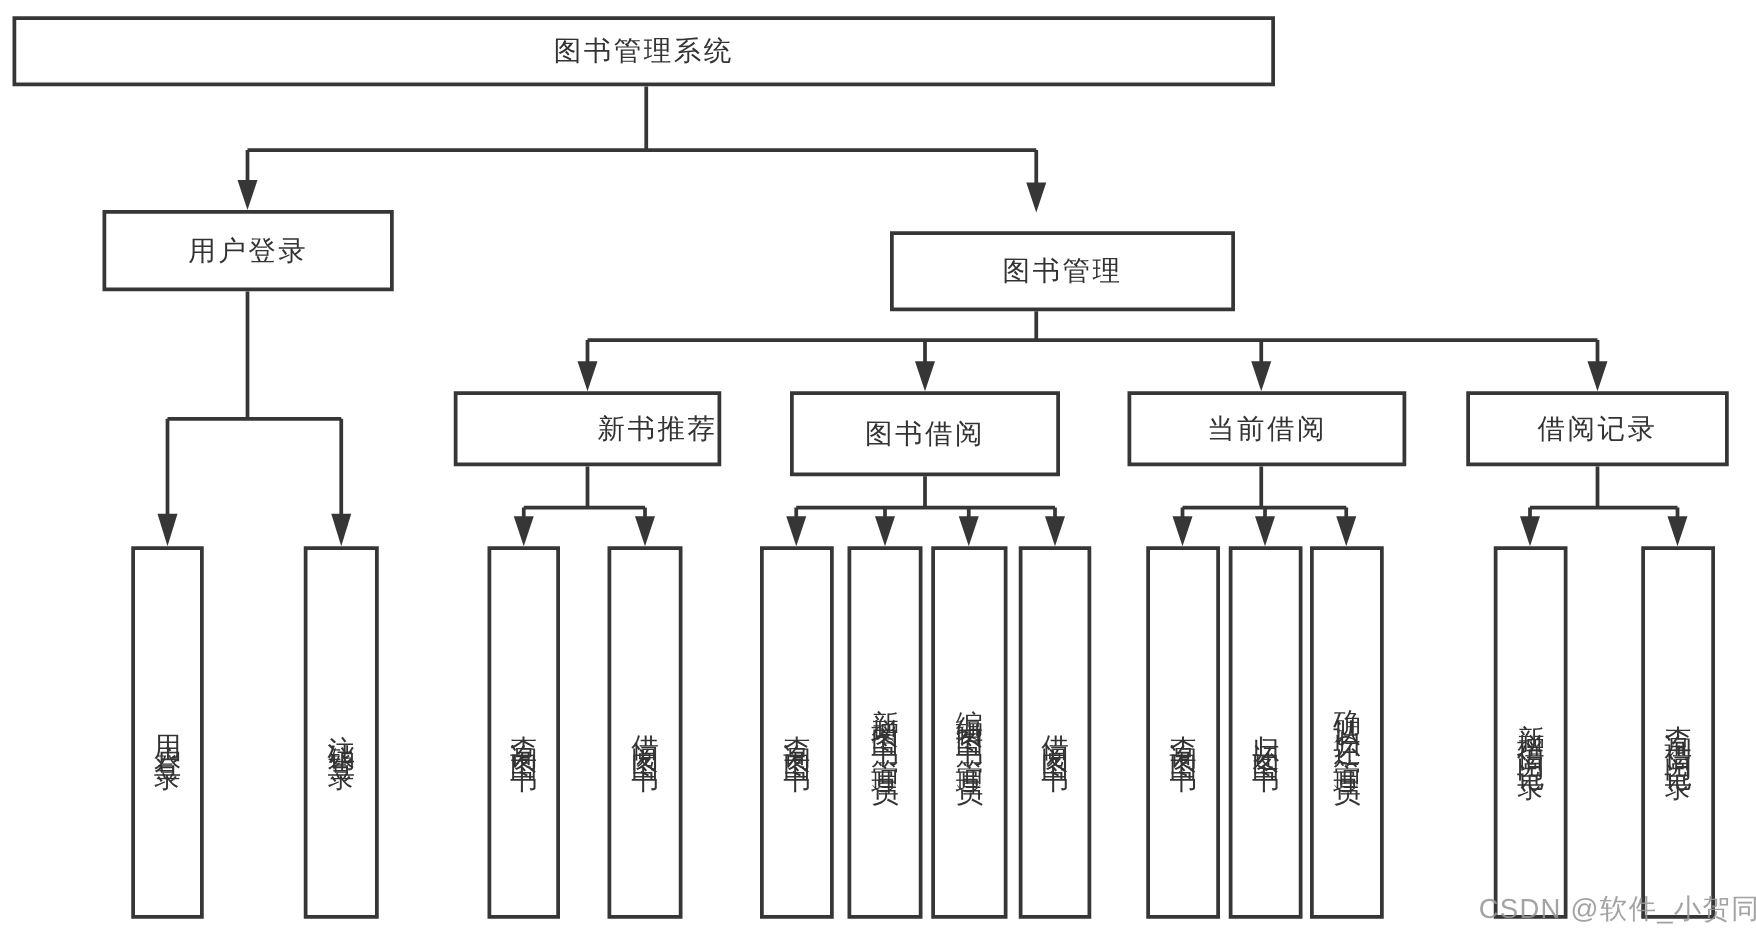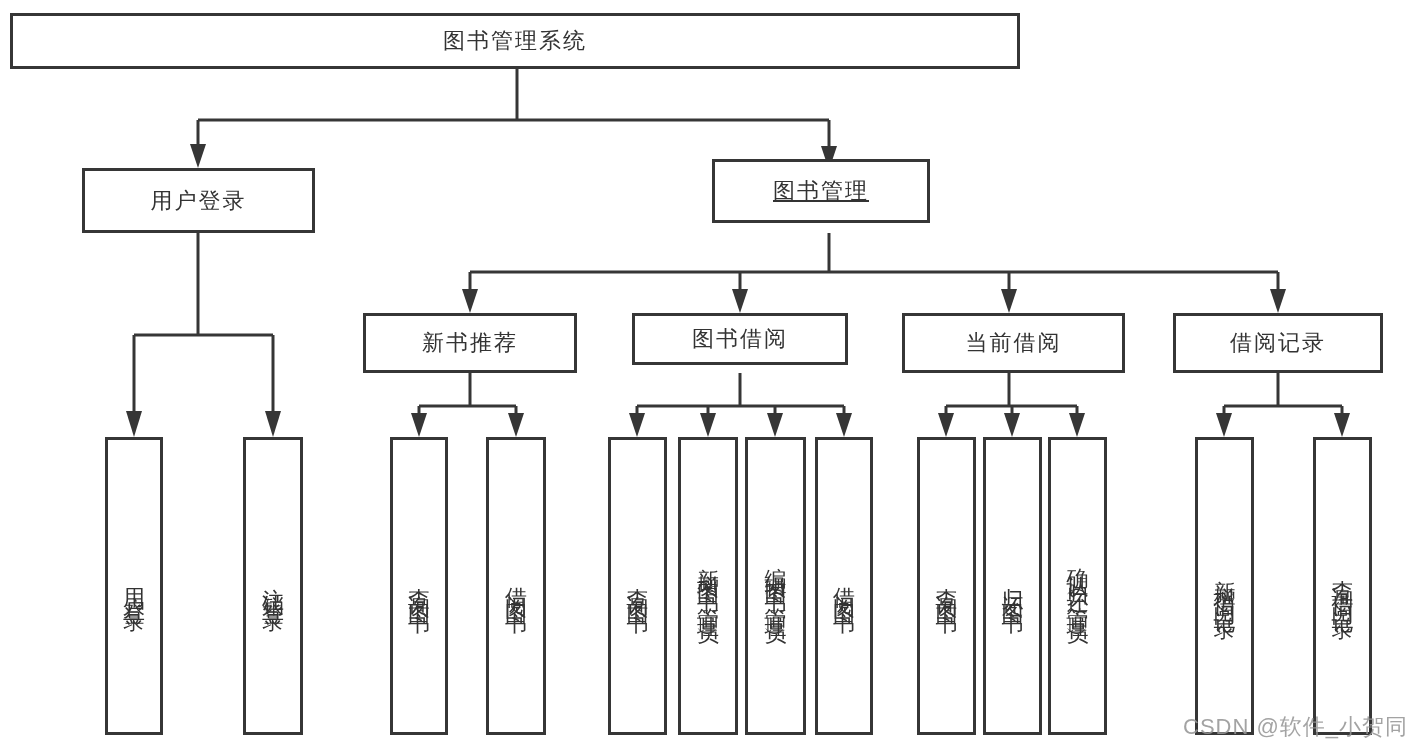--- a/index.html
+++ b/index.html
@@ -146,28 +146,28 @@
     </g>
   </svg>
 
   <div class="node hnode" style="left:10px; top:13px; width:1010px; height:56px;">
     <span>图书管理系统</span>
   </div>
 
   <div class="node hnode" style="left:82px; top:168px; width:233px; height:65px;">
     <span>用户登录</span>
   </div>
-  <div class="node hnode" style="left:712px; top:159px; width:218px; height:64px;text-decoration:underline;">
+  <div class="node hnode" style="left:712px; top:185px; width:276px; height:64px;">
     <span>图书管理</span>
   </div>
 
-  <div class="node hnode" style="left:363px; top:313px; width:214px; height:60px;">
+  <div class="node hnode" style="left:363px; top:313px; width:214px; height:60px;justify-content:flex-end;">
     <span>新书推荐</span>
   </div>
-  <div class="node hnode" style="left:632px; top:313px; width:216px; height:52px;">
+  <div class="node hnode" style="left:632px; top:313px; width:216px; height:68px;">
     <span>图书借阅</span>
   </div>
   <div class="node hnode" style="left:902px; top:313px; width:223px; height:60px;">
     <span>当前借阅</span>
   </div>
   <div class="node hnode" style="left:1173px; top:313px; width:210px; height:60px;">
     <span>借阅记录</span>
   </div>
 
   <div class="node vnode" style="left:105px; top:437px; width:58px; height:298px;">

